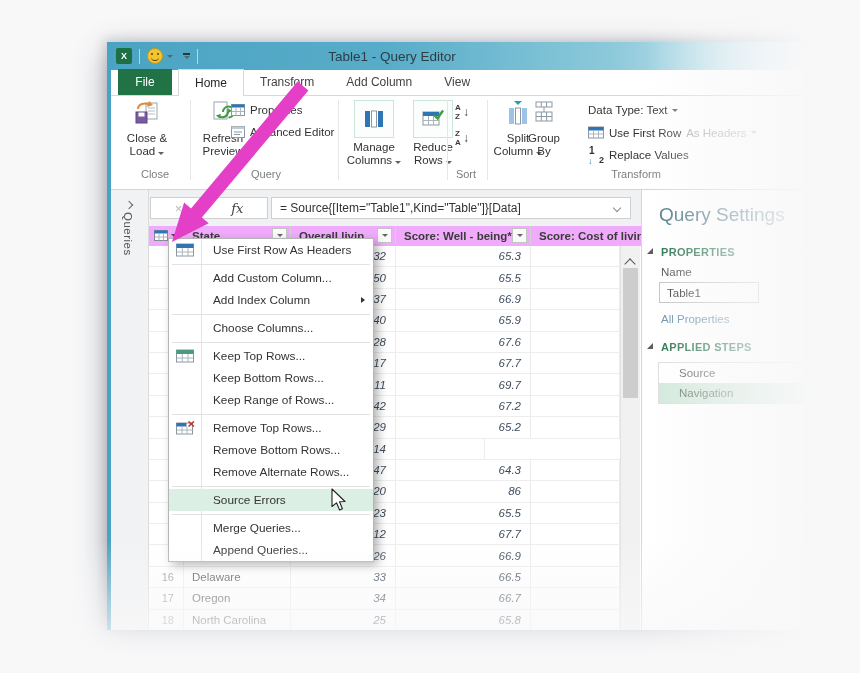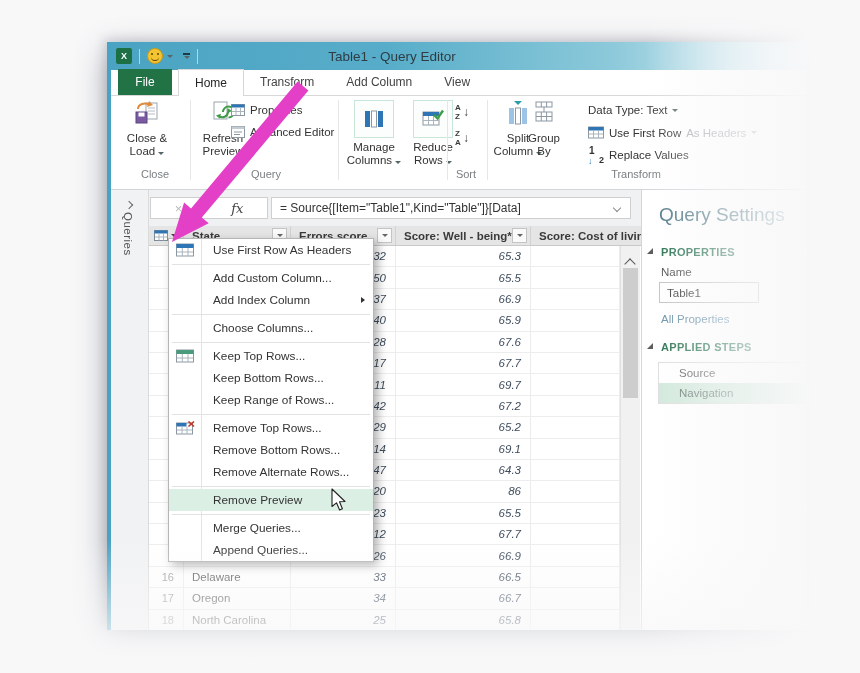--- a/index.html
+++ b/index.html
@@ -53,21 +53,21 @@
   .chev.down{transform:rotate(45deg);}
   #queries-label{position:absolute;left:11px;top:22px;writing-mode:vertical-rl;font-size:11.5px;color:#555;letter-spacing:.5px;}
   #formula-strip{left:149px;top:190px;width:492px;height:36px;background:#f0f1f2;z-index:2;}
   .fbox{position:absolute;top:7px;height:22px;background:#fff;border:1px solid #cfcfcf;box-sizing:border-box;display:flex;align-items:center;}
   #fx-box{left:1px;width:118px;justify-content:space-around;padding:0 14px;}
   #fx-box .x{color:#b9b9b9;font-size:13px;}
   #fx-box .ck{color:#b9b9b9;font-size:12px;}
   #fx-box .fx{font-family:"DejaVu Serif",serif;font-style:italic;font-size:13px;color:#444;}
   #formula-box{left:122px;width:360px;font-size:12px;color:#333;padding:0 8px;justify-content:space-between;}
   
-  #grid-header{left:149px;top:226px;width:492px;height:20px;display:flex;background:#e5e5e5;border-bottom:1px solid #c9c9c9;box-sizing:border-box;z-index:2;font-size:11.5px;font-weight:bold;color:#3a3a3a;}
+  #grid-header{left:149px;top:226px;width:492px;height:20px;display:flex;background:#f0abfc;border-bottom:1px solid #c9c9c9;box-sizing:border-box;z-index:2;font-size:11.5px;font-weight:bold;color:#3a3a3a;}
   .hcell{position:relative;border-right:1px solid #d2d2d2;box-sizing:border-box;display:flex;align-items:center;padding-left:8px;white-space:nowrap;overflow:hidden;}
   .filter-btn{position:absolute;right:3px;top:2px;width:15px;height:15px;background:#fafafa;border:1px solid #c4c4c4;box-sizing:border-box;display:flex;align-items:center;justify-content:center;}
   #grid-body{left:149px;top:246px;width:471px;height:384px;overflow:hidden;z-index:1;background:#fff;}
   .grow{display:flex;height:21.4px;border-bottom:1px solid #ededed;box-sizing:border-box;font-size:11.5px;}
   .gcell{border-right:1px solid #ececec;box-sizing:border-box;display:flex;align-items:center;white-space:nowrap;overflow:hidden;}
   .gcell.num{justify-content:flex-end;padding-right:9px;color:#999;font-size:11px;}
   .gcell.state{padding-left:8px;color:#555;}
   .gcell.val{justify-content:flex-end;padding-right:9px;font-style:italic;color:#3e4c5d;}
   
   #vscroll{left:620px;top:246px;width:20px;height:384px;background:#f1f1f1;border-left:1px solid #e2e2e2;box-sizing:border-box;z-index:2;}
@@ -304,21 +304,21 @@
       </svg>
       <span class="tri-down sm" style="margin-left:2px;border-top-color:#444;"></span>
     </div>
     <div class="hcell" style="width:107px;">
       <span>State</span>
       <span class="filter-btn">
           <span class="tri-down sm" style="border-top-color:#666;"></span>
         </span>
     </div>
     <div class="hcell" style="width:105px;">
-      <span>Errors score</span>
+      <span>Overall livin</span>
       <span class="filter-btn">
           <span class="tri-down sm" style="border-top-color:#666;"></span>
         </span>
     </div>
     <div class="hcell" style="width:135px;">
       <span>Score: Well - being*</span>
       <span class="filter-btn">
           <span class="tri-down sm" style="border-top-color:#666;"></span>
         </span>
     </div>
@@ -388,21 +388,20 @@
         <span class="gcell num" style="width: 35px;"></span>
         <span class="gcell state" style="width: 107px;"></span>
         <span class="gcell val" style="width: 105px;">29</span>
         <span class="gcell val" style="width: 135px;">65.2</span>
         <span class="gcell cost" style="width: 89px;"></span>
       </div>
       <div class="grow">
         <span class="gcell num" style="width: 35px;"></span>
         <span class="gcell state" style="width: 107px;"></span>
         <span class="gcell val" style="width: 105px;">14</span>
-        <span class="gcell val" style="width: 135px;">69.1</span>
         <span class="gcell cost" style="width: 89px;"></span>
       </div>
       <div class="grow">
         <span class="gcell num" style="width: 35px;"></span>
         <span class="gcell state" style="width: 107px;"></span>
         <span class="gcell val" style="width: 105px;">47</span>
         <span class="gcell val" style="width: 135px;">64.3</span>
         <span class="gcell cost" style="width: 89px;"></span>
       </div>
       <div class="grow">
@@ -531,21 +530,21 @@
           <span>Remove Top Rows...</span>
         </div>
         <div class="mi">
           <span>Remove Bottom Rows...</span>
         </div>
         <div class="mi">
           <span>Remove Alternate Rows...</span>
         </div>
         <div class="msep"></div>
         <div class="mi hl">
-          <span>Remove Preview</span>
+          <span>Source Errors</span>
         </div>
         <div class="msep"></div>
         <div class="mi">
           <span>Merge Queries...</span>
         </div>
         <div class="mi">
           <span>Append Queries...</span>
         </div>
       </div>
   </div>

